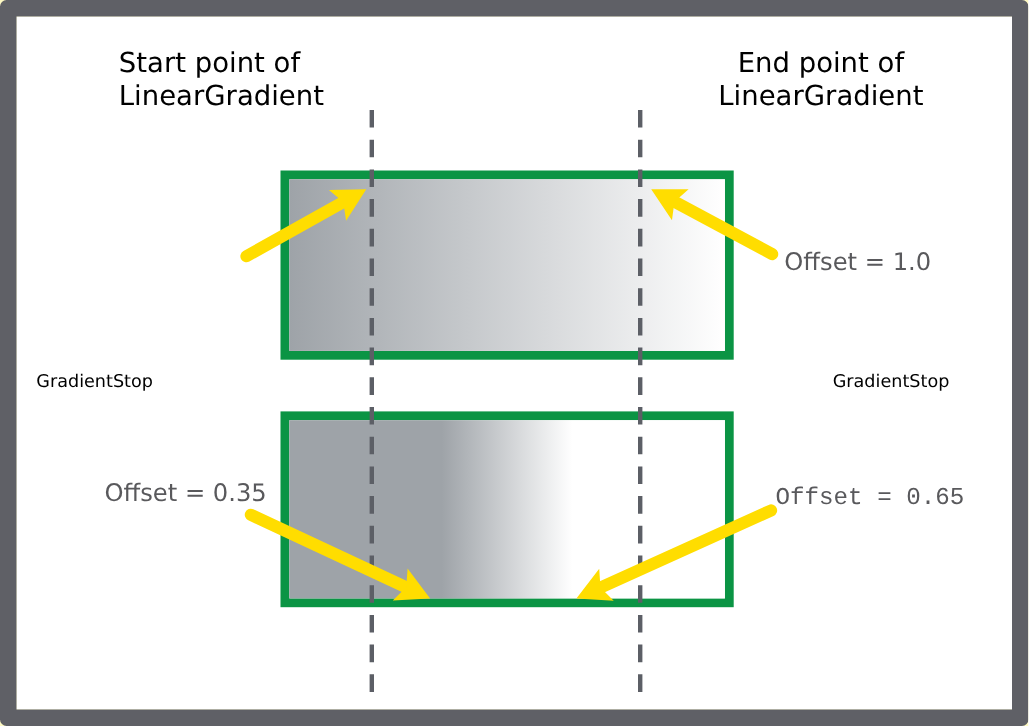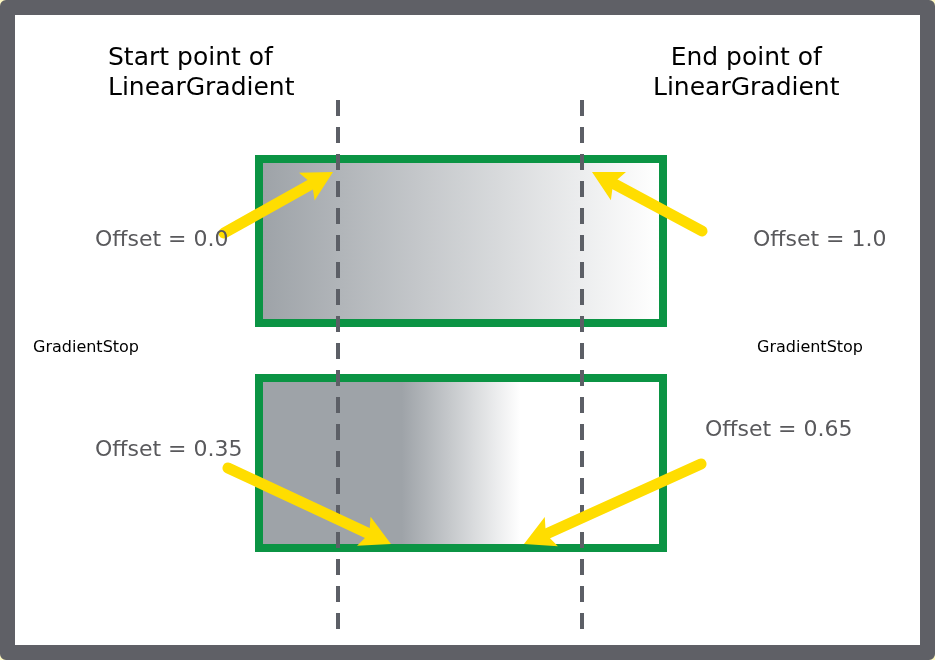--- a/index.html
+++ b/index.html
@@ -66,23 +66,23 @@
   }
   
   .offset-label {
     position: absolute;
     font-size: 22px;
     line-height: 26px;
     color: #59595c;
     white-space: nowrap;
   }
   .offset-00   { left: 95px;  top: 226px; }
-  .offset-10   { left: 713px; top: 226px; margin-left: 40px; }
+  .offset-10   { left: 713px; top: 226px; }
   .offset-035  { left: 95px;  top: 436px; }
-  .offset-065  { left: 705px; top: 416px; }
+  .offset-065  { left: 705px; top: 440px; font-family: Liberation Mono, monospace; }
   
   .stop-label {
     position: absolute;
     font-size: 16px;
     line-height: 26px;
     color: #000000;
     white-space: nowrap;
   }
   .stop-left  { left: 33px;  top: 334px; }
   .stop-right { left: 757px; top: 334px; }
@@ -147,21 +147,20 @@
           <polygon points="524,544 544.7475776622034,517.0641870152238 545.8699032032357,534.115297987238 557.927180345886,546.2240579528714" fill="#ffdd00"></polygon>
         </g>
       </g>
   </svg>
 
   <div class="heading heading-start" style="color: rgb(0, 0, 0);">Start point of
 LinearGradient</div>
   <div class="heading heading-end" style="color: rgb(0, 0, 0);">End point of
 LinearGradient</div>
 
-  <div class="offset-label offset-00" style="color: rgb(89, 89, 92);">Offset = 0.0</div>
   <div class="offset-label offset-10" style="color: rgb(89, 89, 92);">Offset = 1.0</div>
   <div class="offset-label offset-035" style="color: rgb(89, 89, 92);">Offset = 0.35</div>
   <div class="offset-label offset-065" style="color: rgb(89, 89, 92);">Offset = 0.65</div>
 
   <div class="stop-label stop-left" style="color: rgb(0, 0, 0);">GradientStop</div>
   <div class="stop-label stop-right" style="color: rgb(0, 0, 0);">GradientStop</div>
 
   <div class="outer-frame" style="border-color: rgb(95, 96, 102);"></div>
 
 </div>

